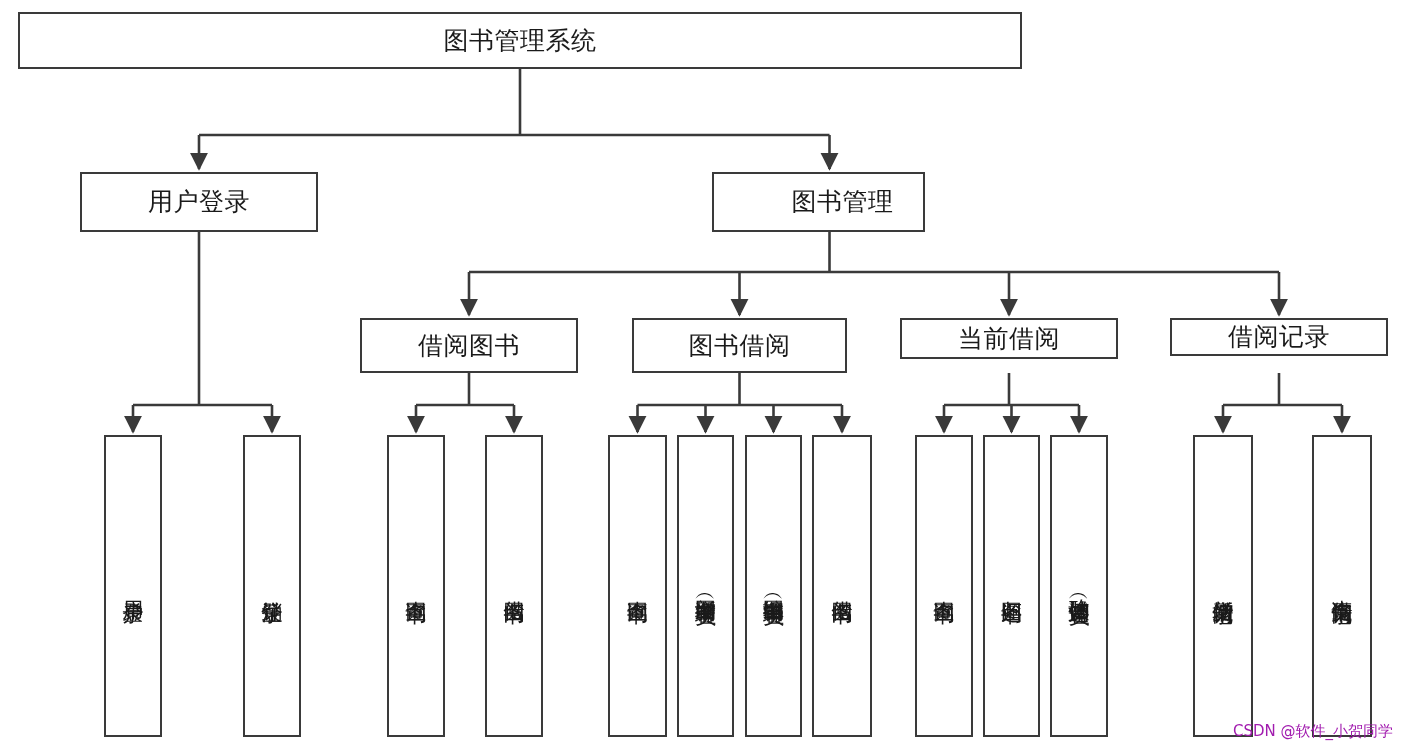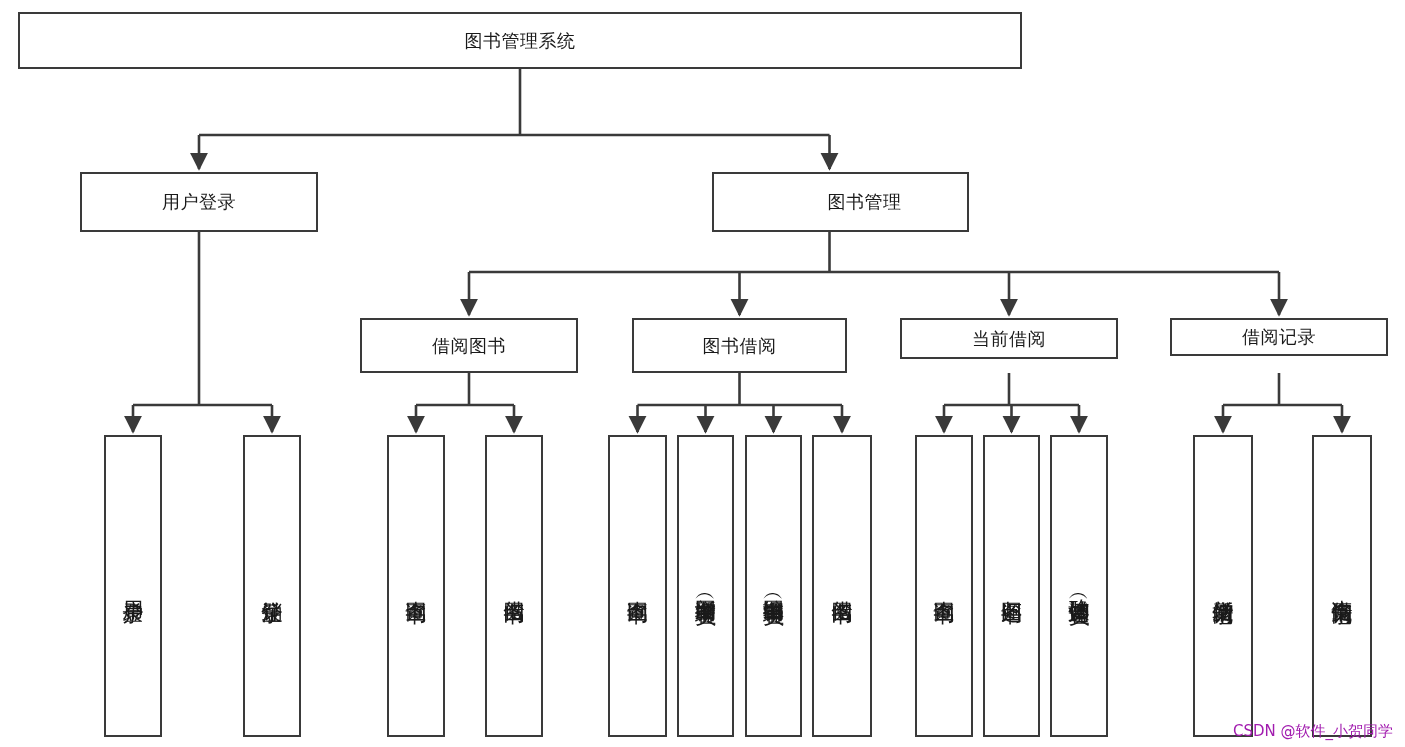--- a/index.html
+++ b/index.html
@@ -39,21 +39,21 @@
   }
   .node .label {
     display: block;
     text-align: center;
     line-height: 1.18;
     letter-spacing: 0.5px;
   }
   
   .node.h .label {
     writing-mode: horizontal-tb;
-    font-size: 18px;
+    font-size: 25px;
   }
   
   .node.v {
     align-items: center;
     justify-content: center;
   }
   .node.v .label {
     writing-mode: vertical-rl;
     text-orientation: upright;
     font-size: 21px;
@@ -120,21 +120,21 @@
       </g>
   </svg>
 
   <div id="nodes">
       <div class="node h" style="left: 18px; top: 12px; width: 1004px; height: 57px;">
         <span class="label">图书管理系统</span>
       </div>
       <div class="node h" style="left: 80px; top: 172px; width: 238px; height: 60px;">
         <span class="label">用户登录</span>
       </div>
-      <div class="node h" style="left: 712px; top: 172px; width: 257px; height: 60px; padding-left: 48px;">
+      <div class="node h" style="left: 712px; top: 172px; width: 213px; height: 60px; padding-left: 48px;">
         <span class="label">图书管理</span>
       </div>
       <div class="node h" style="left: 360px; top: 318px; width: 218px; height: 55px;">
         <span class="label">借阅图书</span>
       </div>
       <div class="node h" style="left: 632px; top: 318px; width: 215px; height: 55px;">
         <span class="label">图书借阅</span>
       </div>
       <div class="node h" style="left: 900px; top: 318px; width: 218px; height: 41px;">
         <span class="label">当前借阅</span>

